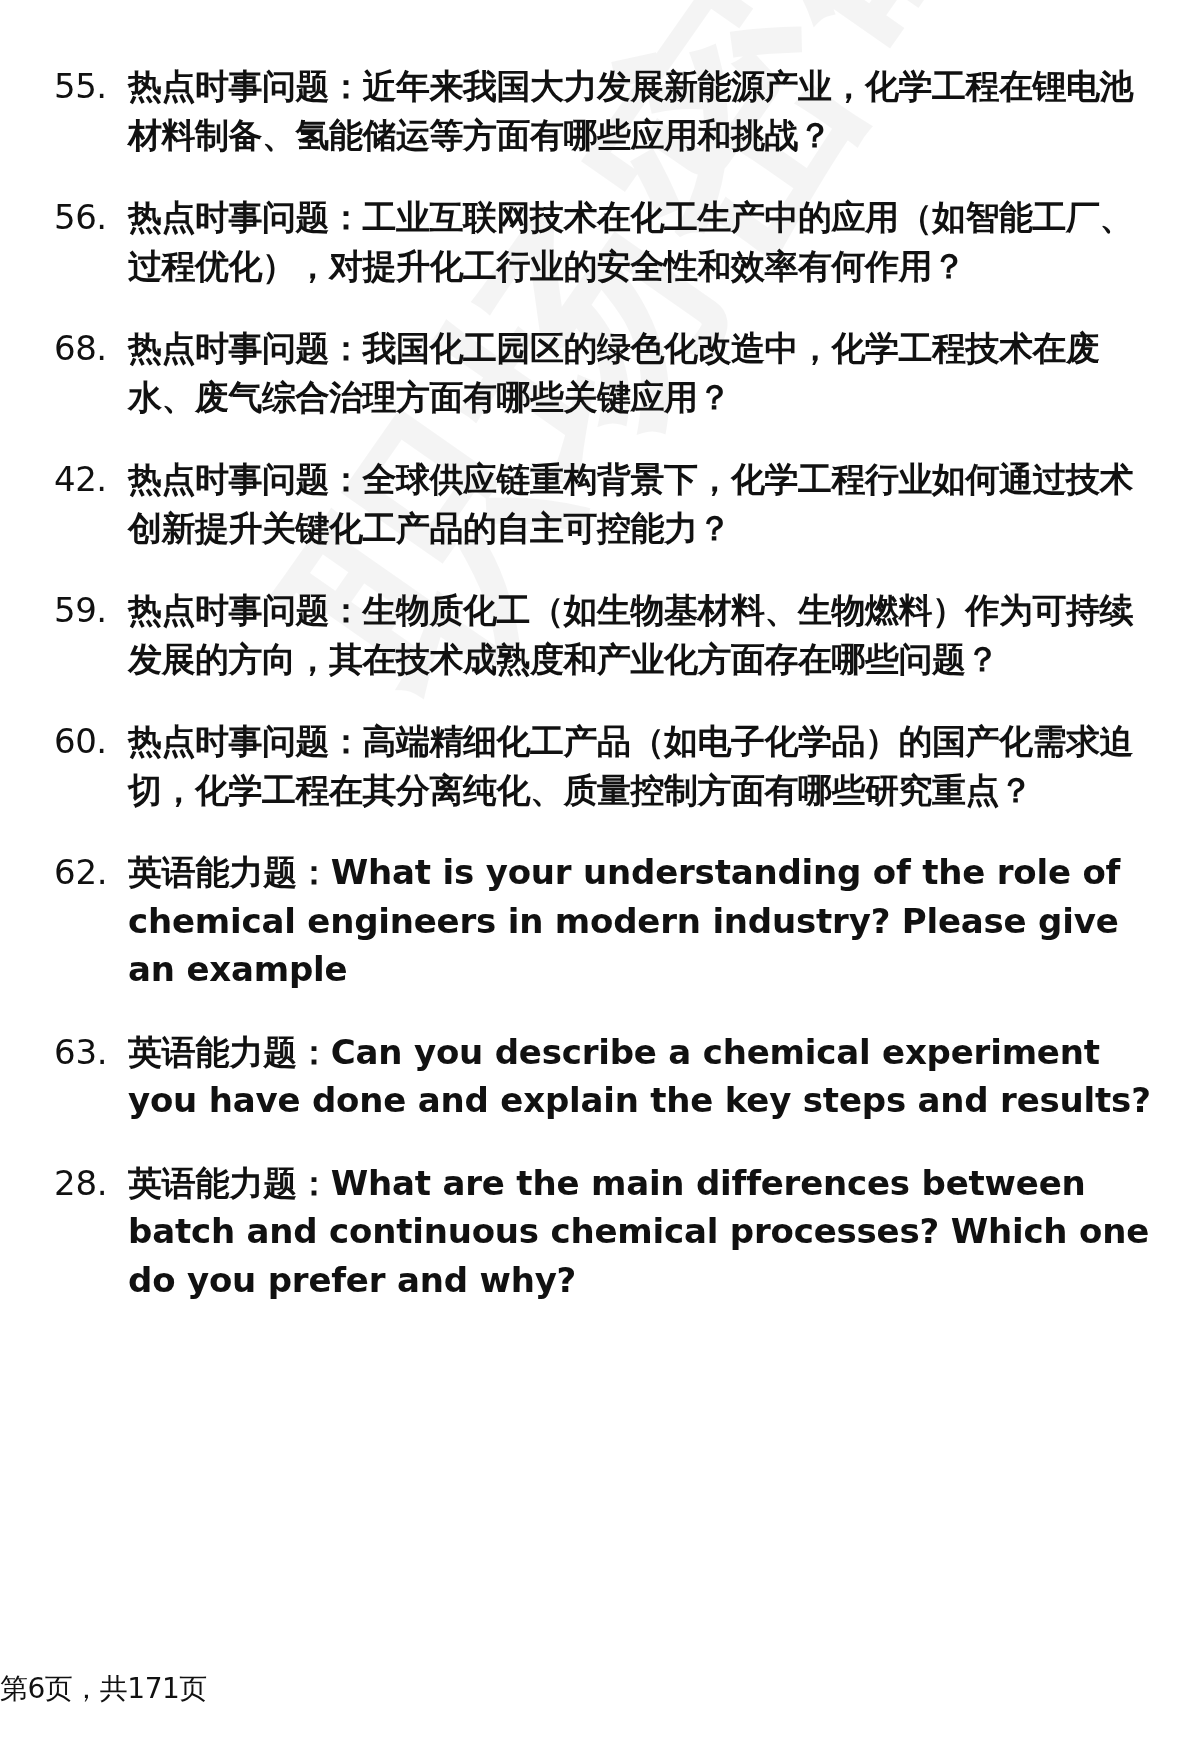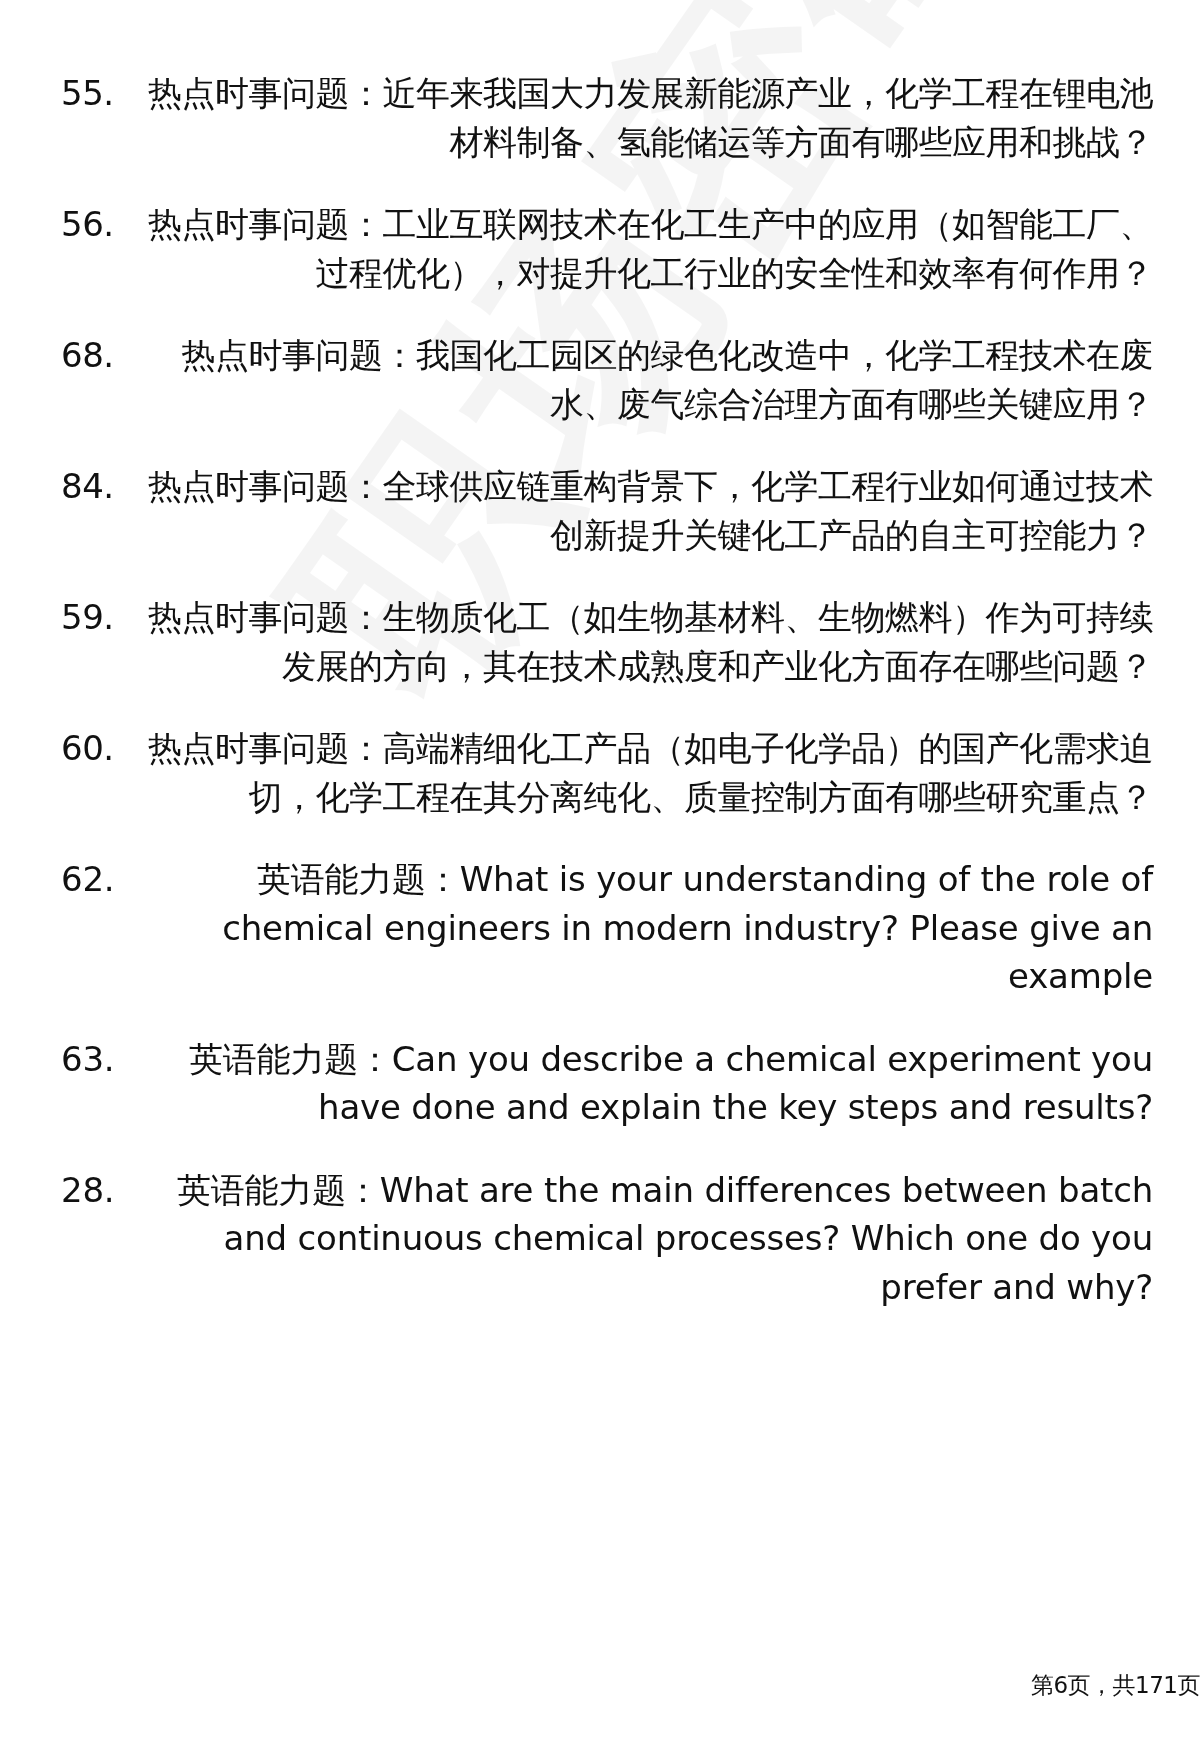--- a/index.html
+++ b/index.html
@@ -29,51 +29,51 @@
       letter-spacing: 10px;
       z-index: 0;
     }
     .page {
       position: relative;
       z-index: 1;
       padding-top: 62px;
     }
     .qlist {
       list-style: none;
-      margin: 7px;
+      margin: 0;
       padding: 0;
-      text-align: right;
     }
     .q {
       position: relative;
       padding-left: 128px;
       padding-right: 40px;
       font-size: 34px;
       line-height: 48.5px;
       margin-bottom: 34px;
       letter-spacing: -0.5px;
     }
     .q.en {
       letter-spacing: -0.2px;
     }
     .num {
       position: absolute;
       left: 54px;
       top: 0;
     }
     .cat, .body {
       display: inline;
+      font-weight: bold;
     }
     .footer {
       position: absolute;
       left: 0;
       right: 0;
       top: 1670px;
-      text-align: right;
-      font-size: 23px;
+      text-align: left;
+      font-size: 28px;
       letter-spacing: -0.5px;
       z-index: 1;
     }
   </style>
 </head>
 <body>
 
 <div class="watermark">职场密码</div>
 
 <main class="page">
@@ -84,21 +84,21 @@
     </li>
     <li class="q">
       <span class="num">56.</span>
       <span class="cat">热点时事问题：</span><span class="body">工业互联网技术在化工生产中的应用（如智能工厂、过程优化），对提升化工行业的安全性和效率有何作用？</span>
     </li>
     <li class="q">
       <span class="num">68.</span>
       <span class="cat">热点时事问题：</span><span class="body">我国化工园区的绿色化改造中，化学工程技术在废水、废气综合治理方面有哪些关键应用？</span>
     </li>
     <li class="q">
-      <span class="num">84.</span>
+      <span class="num">42.</span>
       <span class="cat">热点时事问题：</span><span class="body">全球供应链重构背景下，化学工程行业如何通过技术创新提升关键化工产品的自主可控能力？</span>
     </li>
     <li class="q">
       <span class="num">59.</span>
       <span class="cat">热点时事问题：</span><span class="body">生物质化工（如生物基材料、生物燃料）作为可持续发展的方向，其在技术成熟度和产业化方面存在哪些问题？</span>
     </li>
     <li class="q">
       <span class="num">60.</span>
       <span class="cat">热点时事问题：</span><span class="body">高端精细化工产品（如电子化学品）的国产化需求迫切，化学工程在其分离纯化、质量控制方面有哪些研究重点？</span>
     </li>

